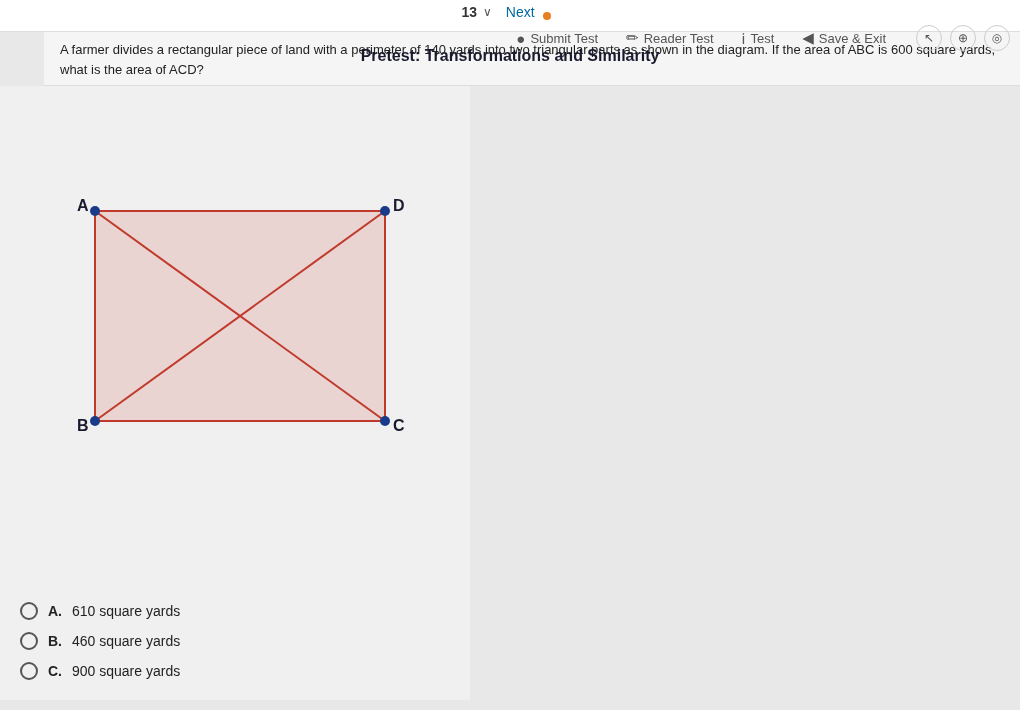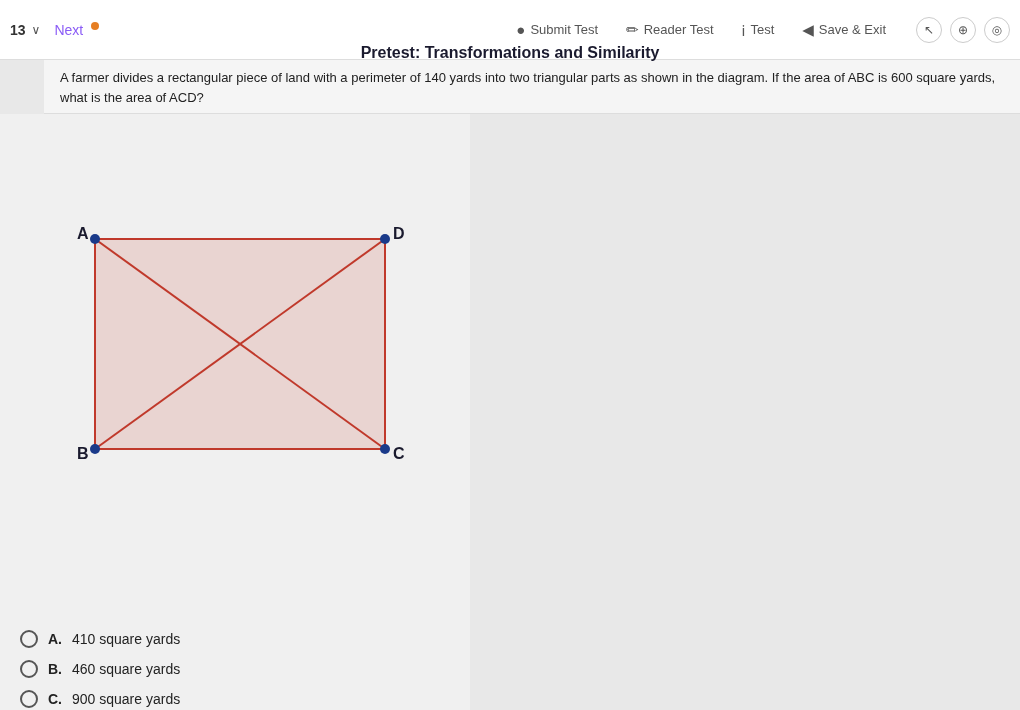--- a/index.html
+++ b/index.html
@@ -8,47 +8,48 @@
       background: #e8e8e8;
       width: 1020px;
       height: 710px;
       overflow: hidden;
       position: relative;
     }
 
     
     .top-nav {
       background: #ffffff;
-      height: 60px;
+      height: 32px;
       display: flex;
       align-items: center;
       padding: 0 10px;
       border-bottom: 1px solid #ddd;
       position: relative;
       z-index: 10;
+      flex-direction: column;
     }
     .nav-left {
       display: flex;
       align-items: center;
       gap: 6px;
     }
     .nav-number {
       font-size: 14px;
       color: #333;
       font-weight: bold;
     }
     .nav-chevron {
       font-size: 12px;
       color: #555;
     }
     .nav-next-btn {
       display: flex;
-      align-items: flex-start;
+      align-items: flex-end;
       gap: 8px;
-      color: #8b5cf6;
+      color: #0369a1;
       font-size: 14px;
       cursor: pointer;
       padding: 4px 8px;
     }
     .nav-next-btn .dot-icon {
       width: 8px;
       height: 8px;
       background: #e67e22;
       border-radius: 50%;
       display: inline-block;
@@ -267,21 +268,21 @@
           <text x="32" y="270" font-size="16" fill="#1a1a2e" font-weight="bold" font-family="Arial">B</text>
           <text x="348" y="270" font-size="16" fill="#1a1a2e" font-weight="bold" font-family="Arial">C</text>
         </svg>
       </div>
     </div>
 
     <div class="answers-section">
       <div class="answer-option">
         <div class="radio-circle"></div>
         <span class="answer-label">A.</span>
-        <span class="answer-text">410 square yards</span>
+        <span class="answer-text">610 square yards</span>
       </div>
       <div class="answer-option">
         <div class="radio-circle"></div>
         <span class="answer-label">B.</span>
         <span class="answer-text">460 square yards</span>
       </div>
       <div class="answer-option">
         <div class="radio-circle"></div>
         <span class="answer-label">C.</span>
         <span class="answer-text">900 square yards</span>

